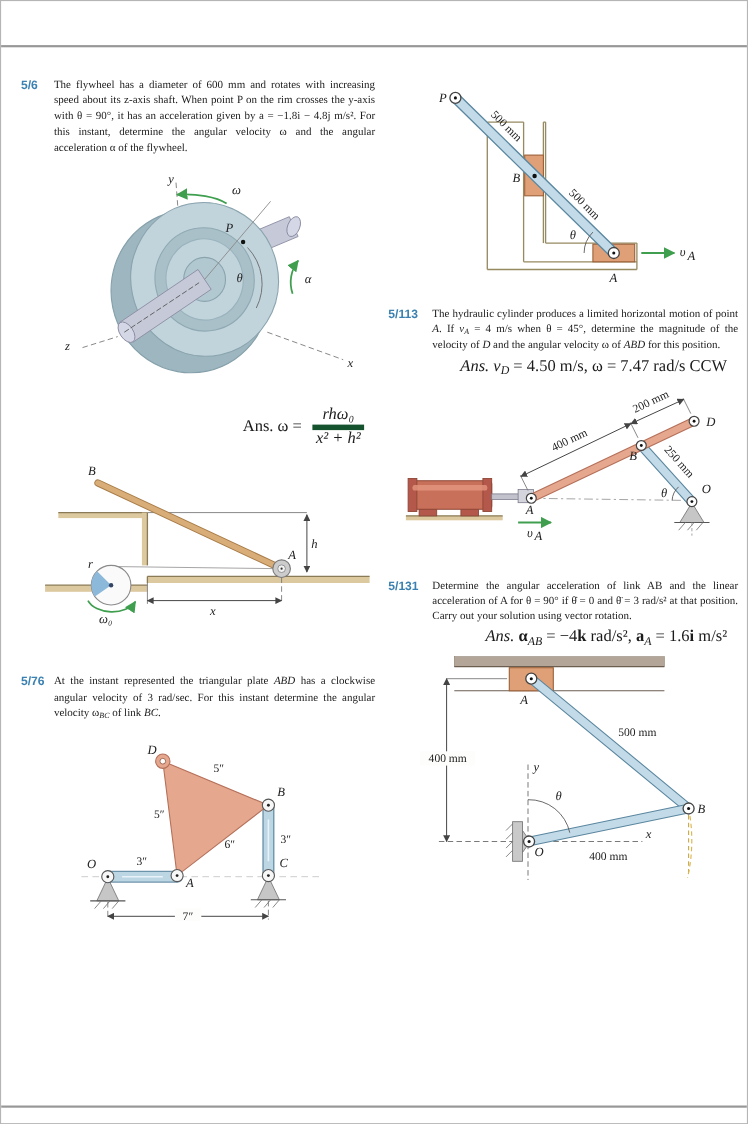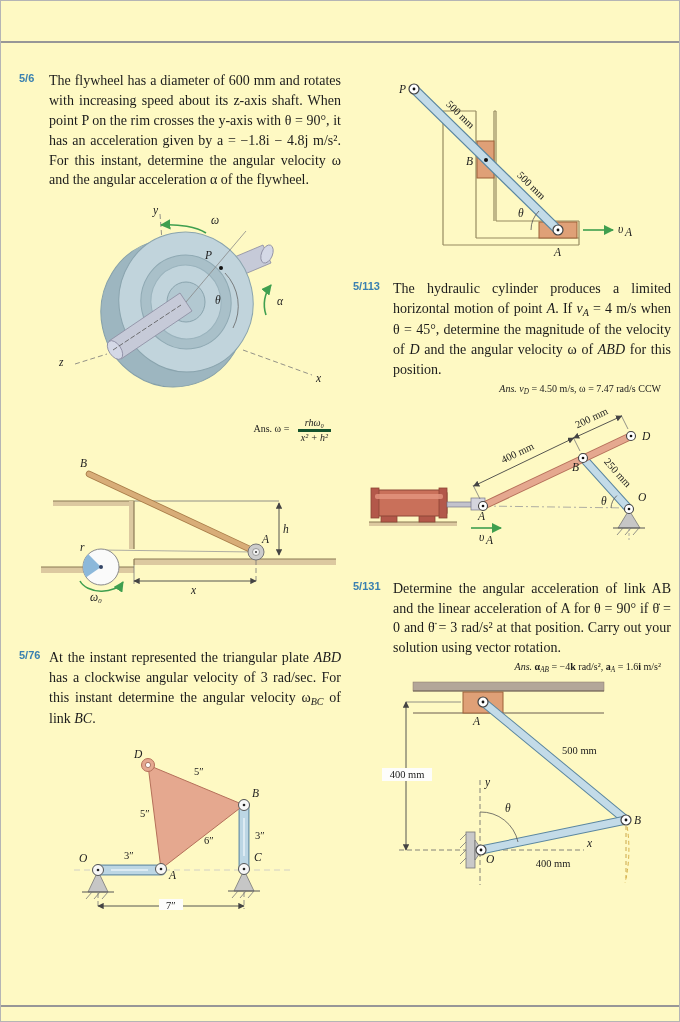--- a/index.html
+++ b/index.html
@@ -1,34 +1,34 @@
 <!DOCTYPE html>
 <html><head>
 <meta charset="utf-8">
 <style>
   html,body{margin:0;padding:0;background:#e8e8e8;}
-  .page{position:relative;width:680px;height:1022px;background:#fef9c3;
+  .page{position:relative;width:680px;height:1022px;background:#ffffff;
         border:1px solid #b5b5b5;overflow:hidden;box-sizing:border-box;
         font-family:"Liberation Serif",serif;color:#1b1b1b;}
   .rule{position:absolute;left:0;right:0;height:2px;background:#979797;}
   .rule.top{top:40px;}
   .rule.bottom{top:1004px;}
   .col{position:absolute;top:70px;}
   .col-left{left:18px;width:322px;}
   .col-right{left:352px;width:318px;}
   .prob{display:flex;gap:4px;margin:0 0 2px 0;}
   .pnum{flex:0 0 26px;font:bold 11px "Liberation Sans",sans-serif;color:#3a80b0;
         padding-top:1px;white-space:nowrap;}
   .col-right .pnum{flex:0 0 36px;}
-  .ptext{flex:1;font-size:14px;line-height:1.42;text-align:justify;}
-  .ansline{font-size:10px;text-align:right;margin:3px 10px 0 0;}
+  .ptext{flex:1;font-size:10px;line-height:1.42;text-align:justify;}
+  .ansline{font-size:15px;text-align:right;margin:3px 10px 0 0;}
   .ansi{}
   .frac{display:inline-flex;flex-direction:column;text-align:center;
         vertical-align:middle;margin-left:6px;font-style:italic;line-height:1.15;}
-  .fden{border-top:3px solid #14532d;padding:0 3px;}
+  .fden{border-top:5px solid #14532d;padding:0 3px;}
   .fnum{padding:0 3px;}
   .seg-i{font-style:italic;}
   .seg-b{font-weight:bold;}
   .seg-sub{font-size:0.72em;vertical-align:-0.28em;font-style:italic;}
   .fig{position:relative;}
   svg{display:block;overflow:visible;}
   .lbl{font:italic 11.5px "Liberation Serif",serif;fill:#222;}
   .dlbl{font:10.5px "Liberation Serif",serif;fill:#222;}
   .dim{stroke:#444;stroke-width:0.9;fill:none;}
   .thin{stroke:#777;stroke-width:0.8;fill:none;}

